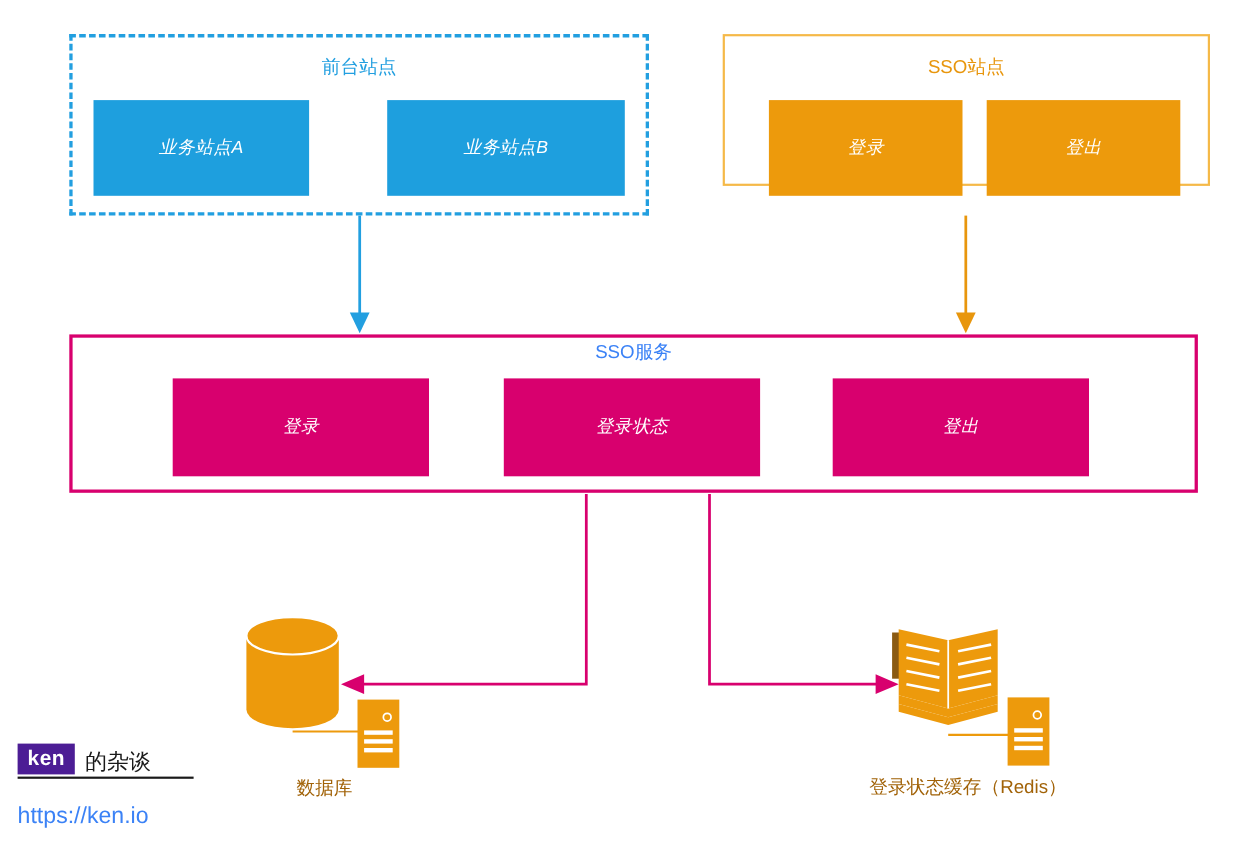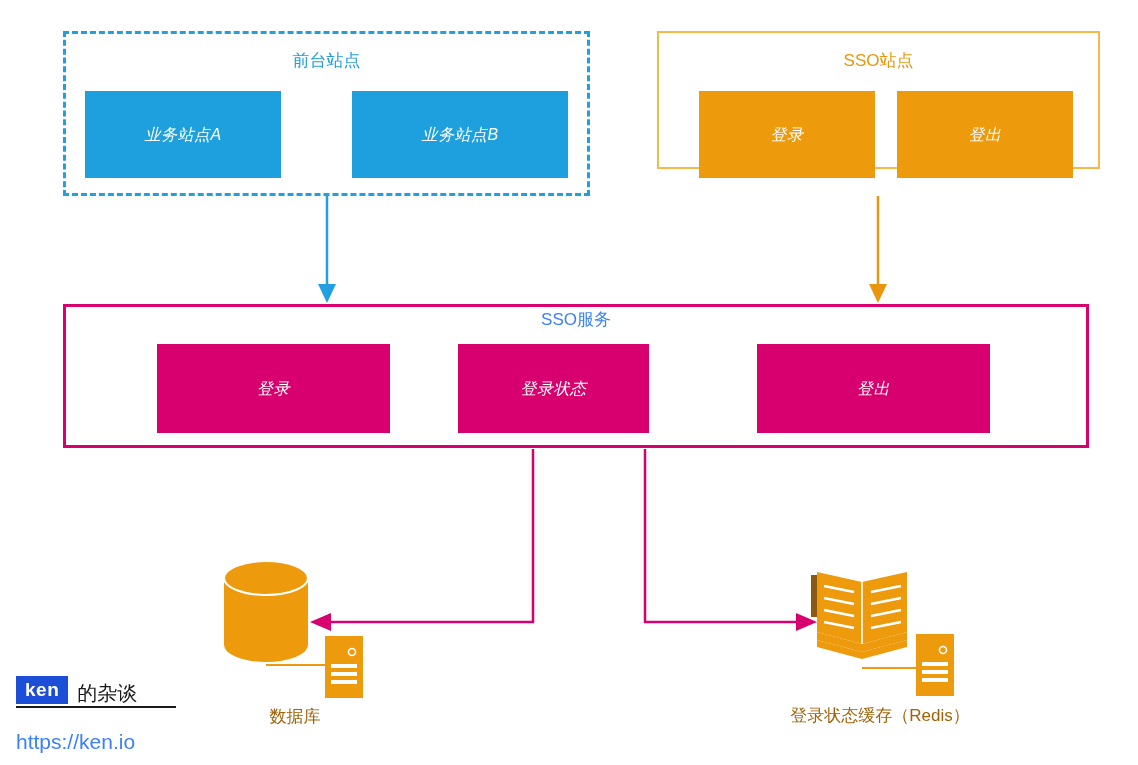--- a/index.html
+++ b/index.html
@@ -52,37 +52,37 @@
   .box.magenta{background:#D8006E;}
 
   
   #box-site-a{left:85px;top:91px;width:196px;height:87px;}
   #box-site-b{left:352px;top:91px;width:216px;height:87px;}
   
   #box-sso-login{left:699px;top:91px;width:176px;height:87px;}
   #box-sso-logout{left:897px;top:91px;width:176px;height:87px;}
   
   #box-svc-login{left:157px;top:344px;width:233px;height:89px;}
-  #box-svc-state{left:458px;top:344px;width:191px;height:89px;}
+  #box-svc-state{left:458px;top:344px;width:233px;height:89px;}
   #box-svc-logout{left:757px;top:344px;width:233px;height:89px;}
 
   
   .icon-label{
     position:absolute;text-align:center;color:#a16207;
     font-size:17px;line-height:22px;white-space:nowrap;
   }
   #label-db{left:200px;top:706px;width:190px;}
   #label-redis{left:745px;top:705px;width:270px;}
 
   
   #watermark{position:absolute;left:16px;top:676px;width:210px;}
   #wm-row{display:flex;align-items:flex-end;gap:9px;
           border-bottom:2px solid #1A1A1A;padding-bottom:2px;width:160px;}
   #wm-badge{
-    background:#1d4ed8;color:#ffffff;font-weight:bold;
+    background:#4c1d95;color:#ffffff;font-weight:bold;
     font-size:19px;line-height:19px;padding:4px 9px 5px;
     letter-spacing:.5px;
   }
   #wm-text{color:#1A1A1A;font-size:20px;line-height:22px;}
   #wm-url{color:#3b82f6;font-size:21px;line-height:26px;margin-top:21px;}
 </style>
 </head>
 <body>
 
 <svg id="canvas" viewBox="0 0 1138 765">

